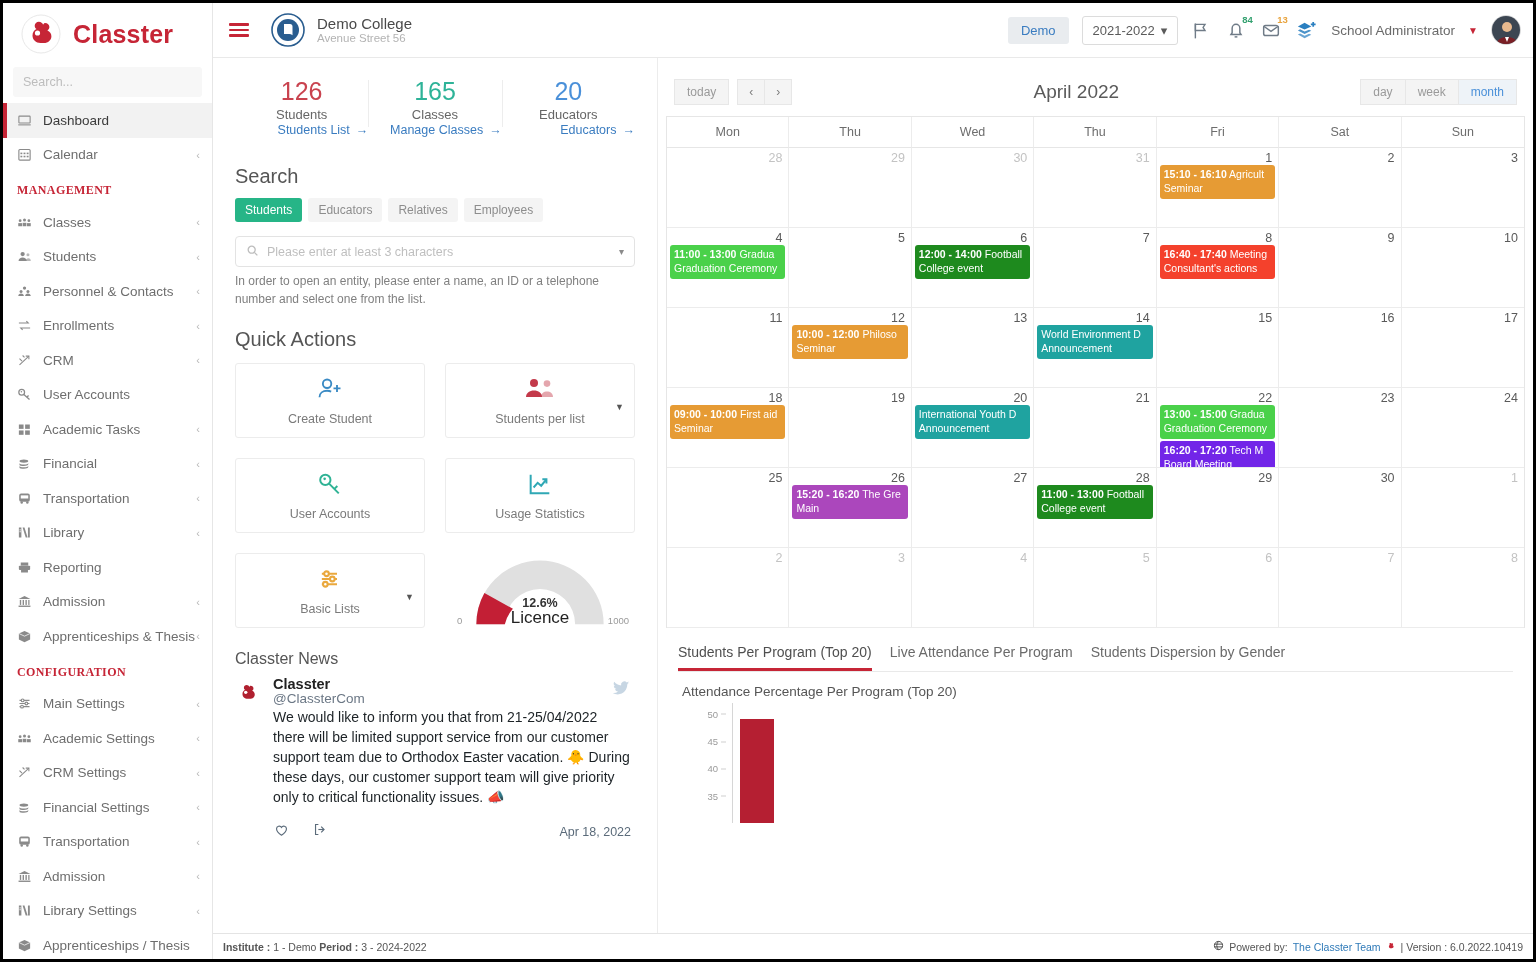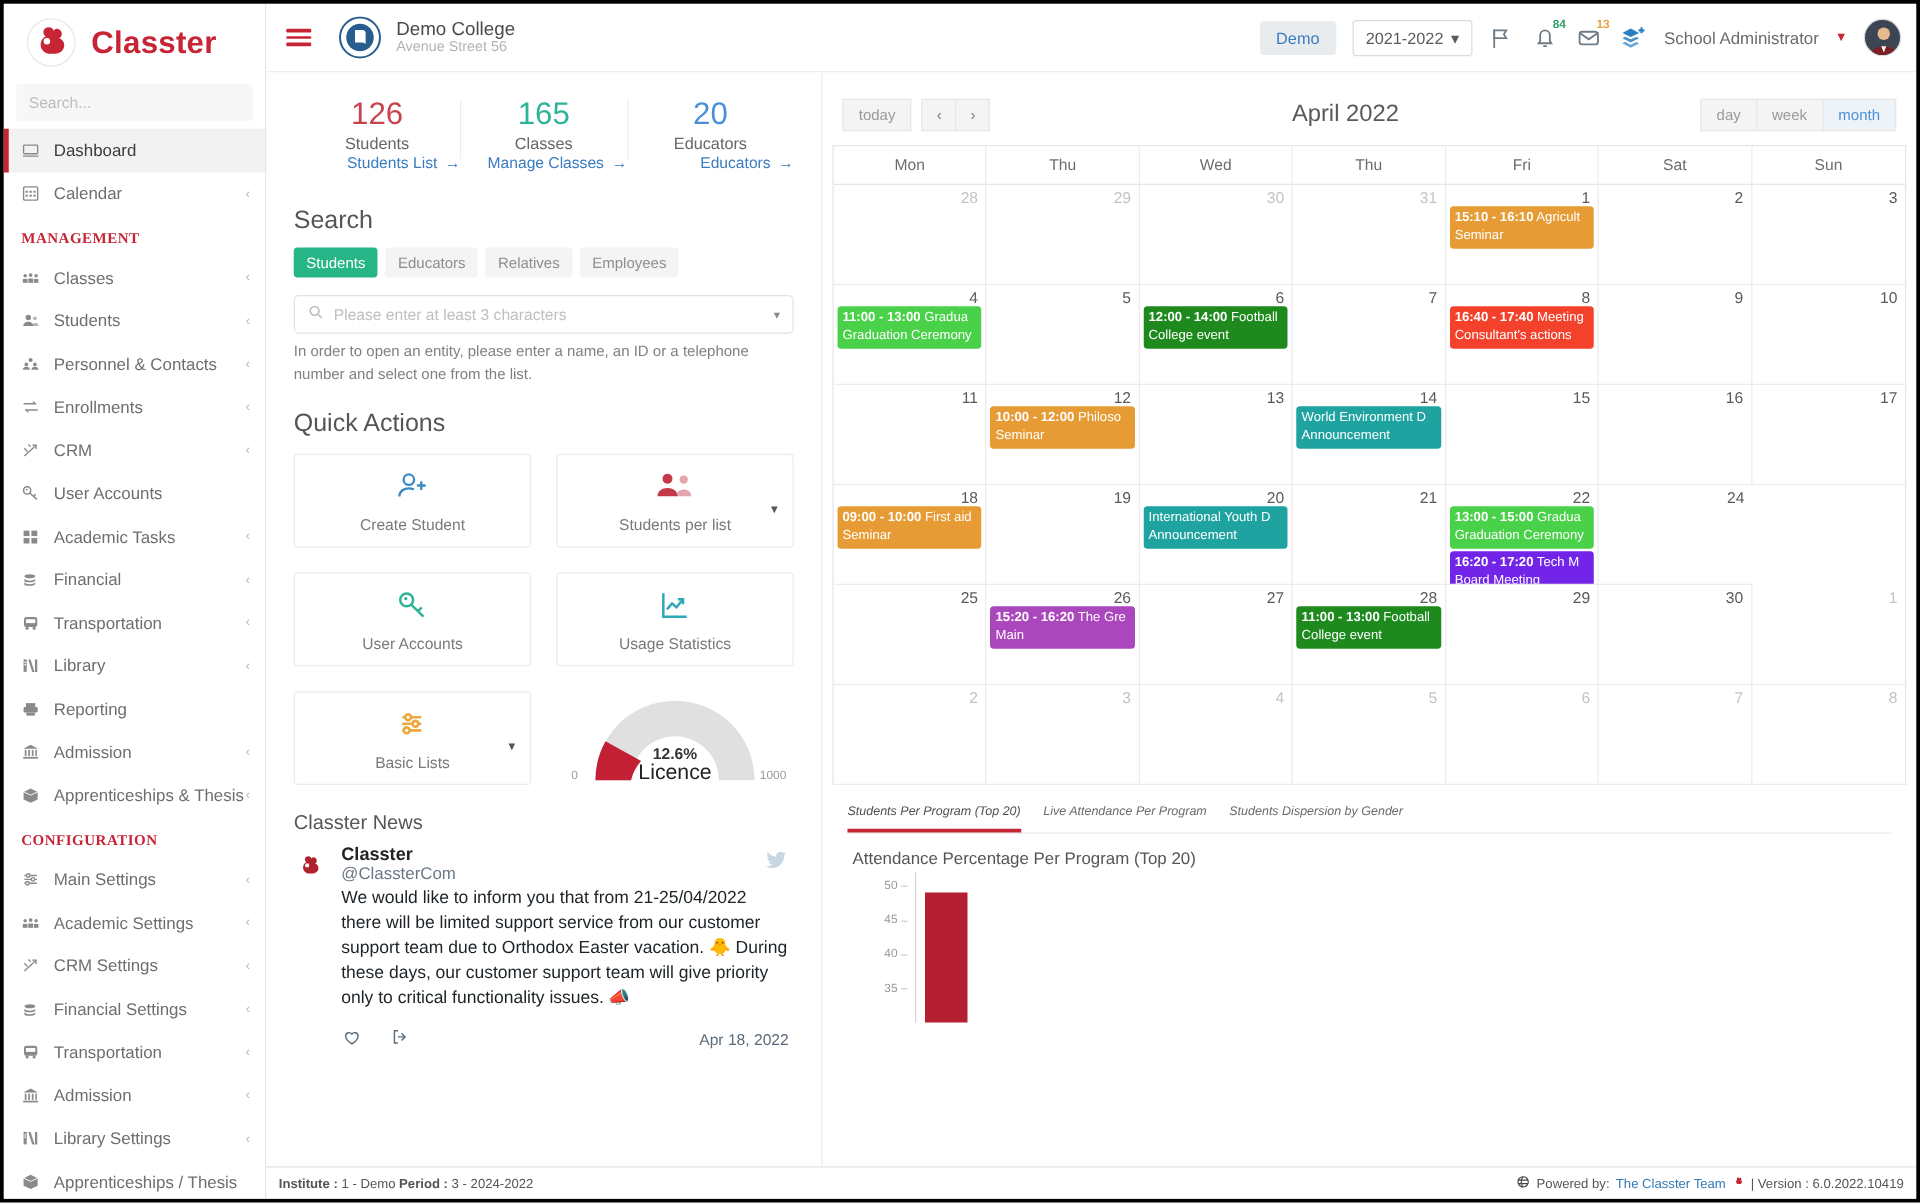--- a/index.html
+++ b/index.html
@@ -168,21 +168,21 @@
     color: #fff; font-size: 10.5px; border-radius: 3px; padding: 3px 4px;
     margin-bottom: 2px; line-height: 1.32; overflow: hidden;
     white-space: nowrap; cursor: pointer;
   }
   .ev b { font-weight: bold; }
   .ev .l2 { display: block; }
 
   
   .chart-area { flex: 1; padding: 16px 12px 0 12px; min-height: 0; }
   .tabs { display: flex; gap: 18px; border-bottom: 1px solid #e9e9e9; }
-  .tab { font-size: 10px; color: #6a6a6a; padding-bottom: 8px; cursor: pointer; font-style: italic; }
+  .tab { font-size: 14px; color: #6a6a6a; padding-bottom: 8px; cursor: pointer; }
   .tab.on { color: #4f4f4f; border-bottom: 3px solid #c62536; }
   .chart-title { font-size: 13.5px; color: #555; margin: 12px 0 4px 4px; }
   .plot { position: relative; height: 120px; margin-left: 20px; }
   .yaxis { position:absolute; left:0; top:0; bottom:0; width: 34px; }
   .ytick { position:absolute; right: 14px; font-size: 9.5px; color:#9a9a9a; transform: translateY(-50%); }
   .ytick::after {
     content:""; position:absolute; right:-8px; top:50%; width:5px; height:1px; background:#cfcfcf;
   }
   .axisline { position:absolute; left:34px; top:0; bottom:0; width:1px; background:#d6d6d6; }
   .bar { position: absolute; background: #b51f32; }
@@ -825,20 +825,23 @@
                 </div>
                 <div class="cal-cell">
                   <div class="daynum">21</div>
                 </div>
                 <div class="cal-cell">
                   <div class="daynum">22</div>
                   <div class="ev" style="background:#4ad14a"><b>13:00 - 15:00</b> <span>Gradua</span><span class="l2">Graduation Ceremony</span></div>
                   <div class="ev" style="background:#7225e8"><b>16:20 - 17:20</b> <span>Tech M</span><span class="l2">Board Meeting</span></div>
                 </div>
                 <div class="cal-cell">
+                  <div class="daynum">23</div>
+                </div>
+                <div class="cal-cell">
                   <div class="daynum">24</div>
                 </div>
               </div>
               <div class="cal-row">
                 <div class="cal-cell">
                   <div class="daynum">25</div>
                 </div>
                 <div class="cal-cell">
                   <div class="daynum">26</div>
                   <div class="ev" style="background:#ab47bc"><b>15:20 - 16:20</b> <span>The Gre</span><span class="l2">Main</span></div>

